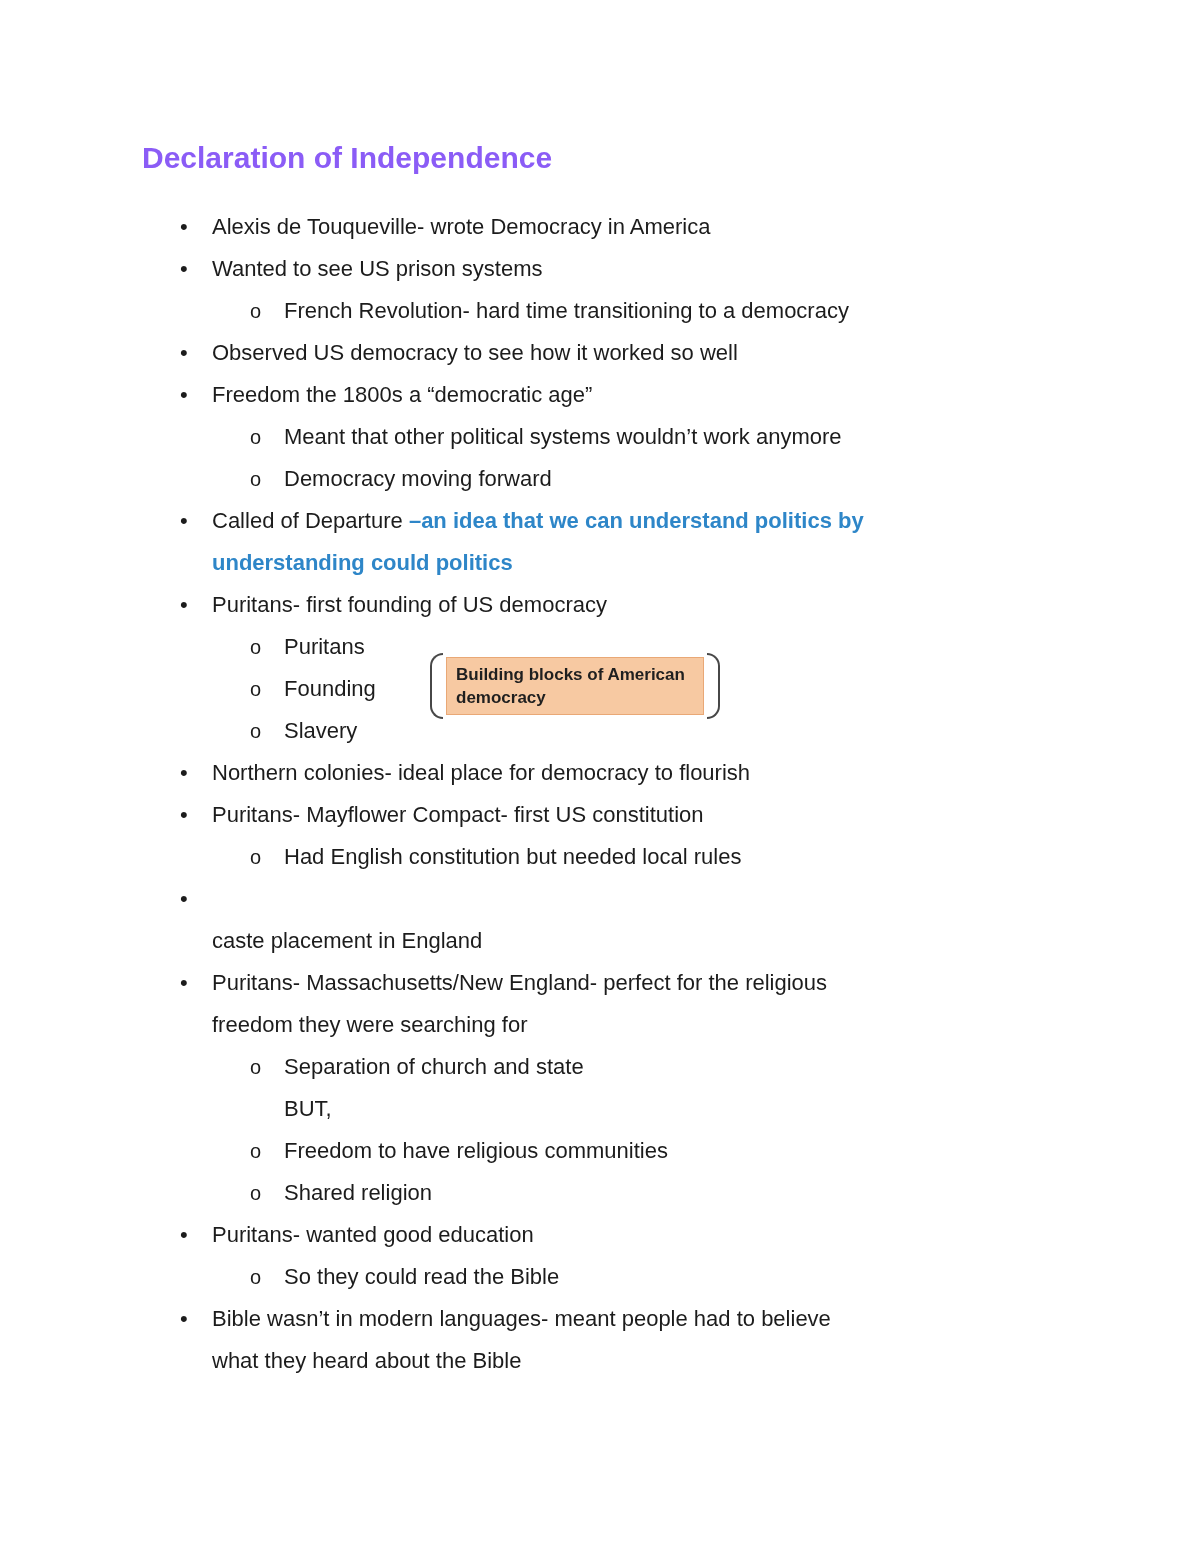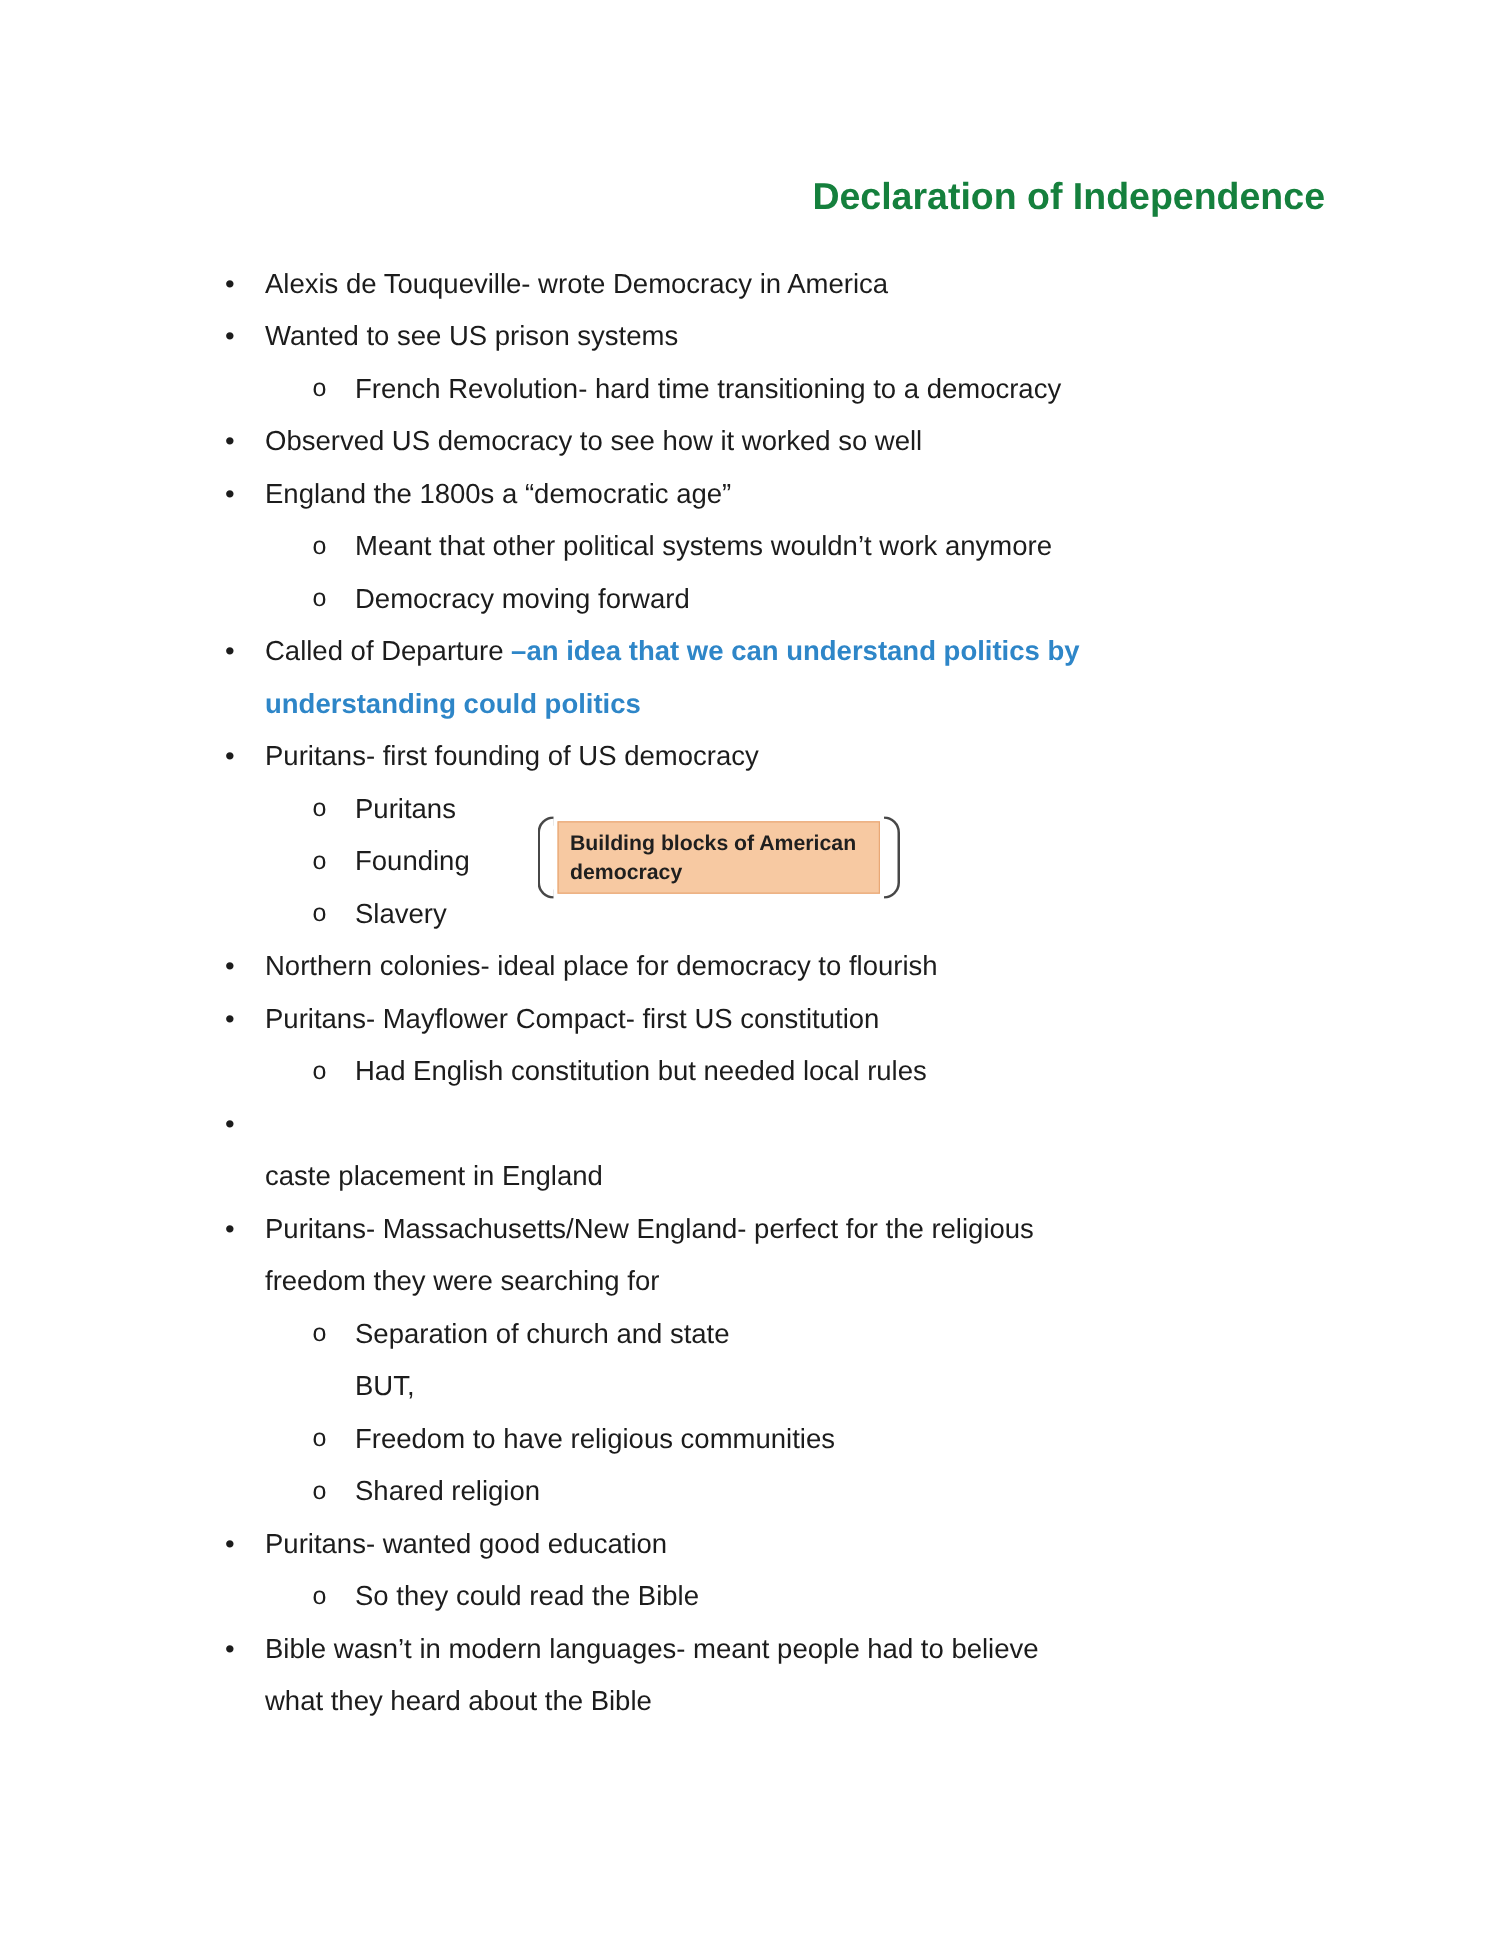--- a/index.html
+++ b/index.html
@@ -19,22 +19,21 @@
   .doc{
     padding:140px 140px 0 142px;
     box-sizing:border-box;
     width:1200px;
   }
   h1.page-title{
     font-size:30px;
     line-height:36px;
     font-weight:700;
     margin:0 0 30px 0;
-    color:#15803d;
-    text-align:right;
+    color:#8b5cf6;
   }
   .list{display:block;}
   .li{
     position:relative;
     display:flex;
     align-items:flex-start;
     font-size:22px;
     line-height:42px;
   }
   .li .marker{
@@ -98,21 +97,21 @@
       <div class="li level-2">
     <span class="marker">o</span>
     <span class="text"><span>French Revolution- hard time transitioning to a democracy</span></span>
   </div>
       <div class="li level-1">
     <span class="marker">•</span>
     <span class="text"><span>Observed US democracy to see how it worked so well</span></span>
   </div>
       <div class="li level-1">
     <span class="marker">•</span>
-    <span class="text"><span>England the 1800s a “democratic age”</span></span>
+    <span class="text"><span>Freedom the 1800s a “democratic age”</span></span>
   </div>
       <div class="li level-2">
     <span class="marker">o</span>
     <span class="text"><span>Meant that other political systems wouldn’t work anymore</span></span>
   </div>
       <div class="li level-2">
     <span class="marker">o</span>
     <span class="text"><span>Democracy moving forward</span></span>
   </div>
       <div class="li level-1">

